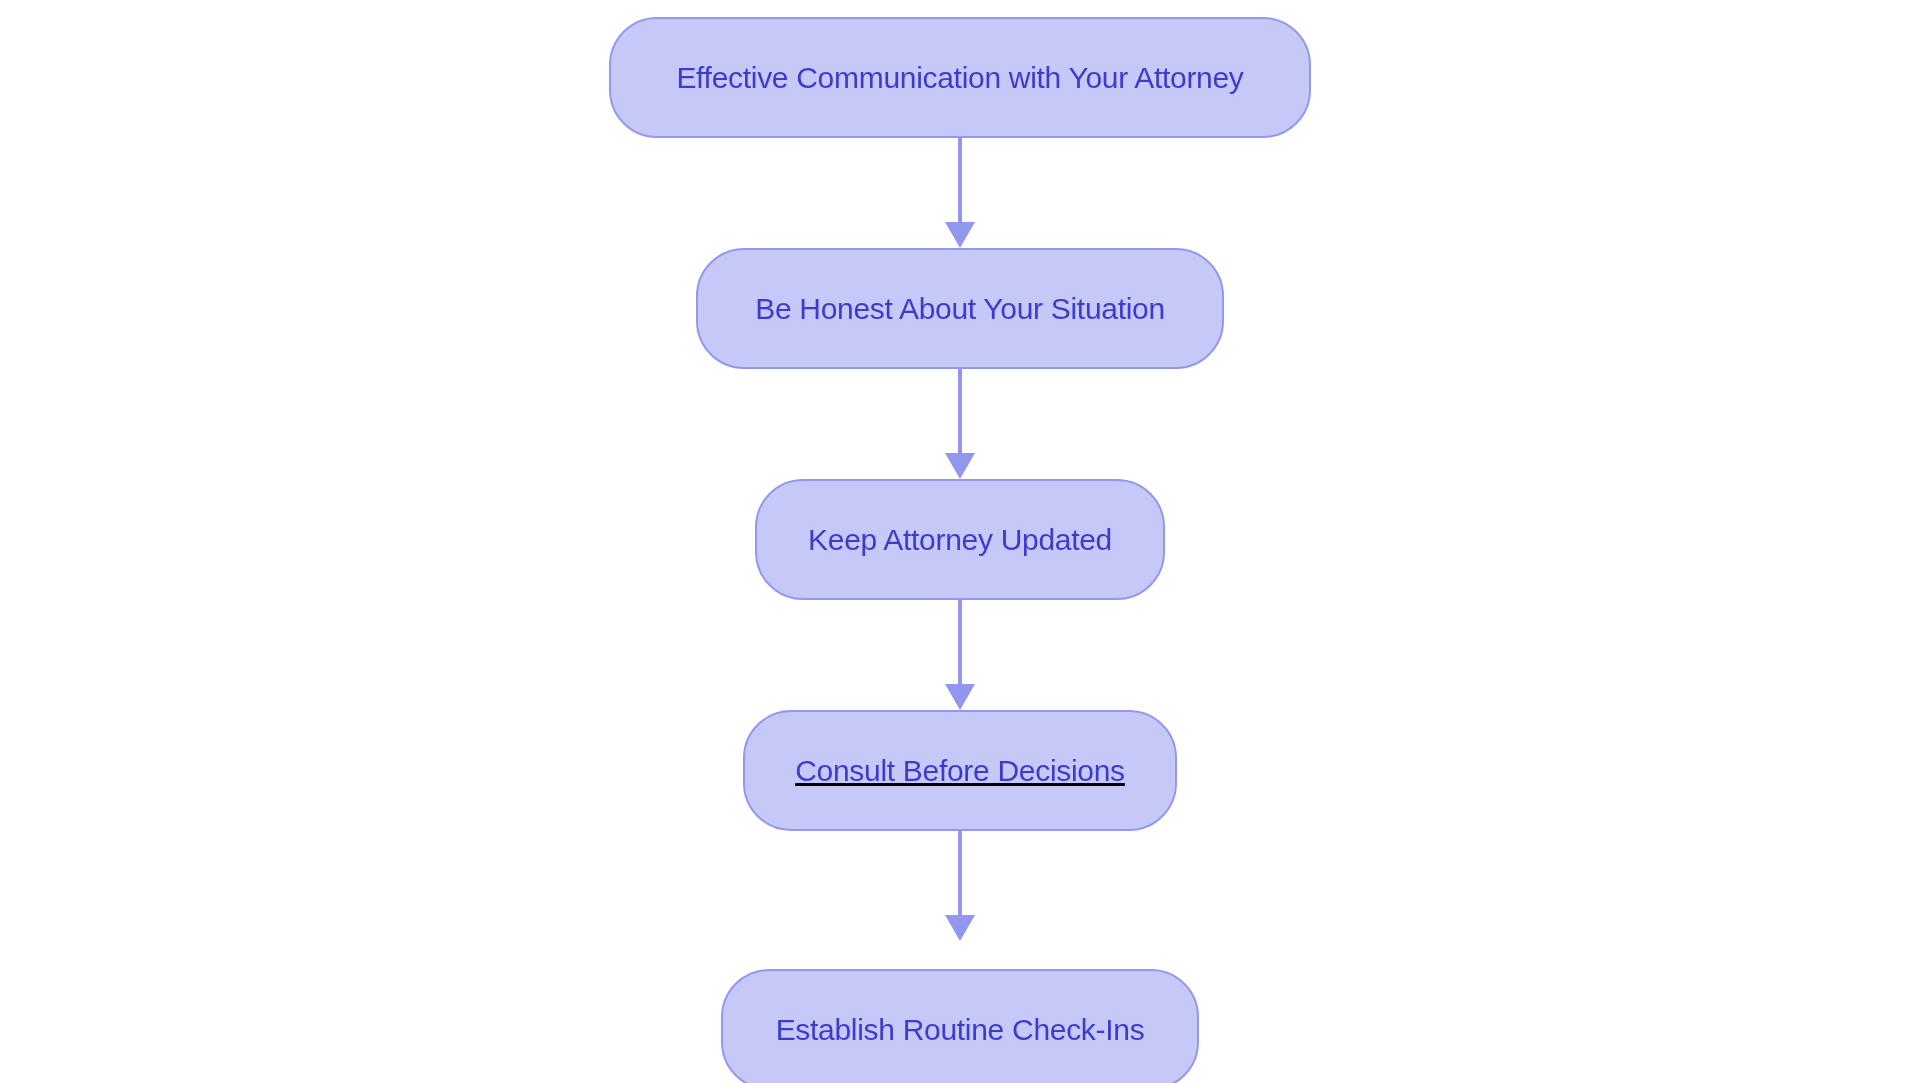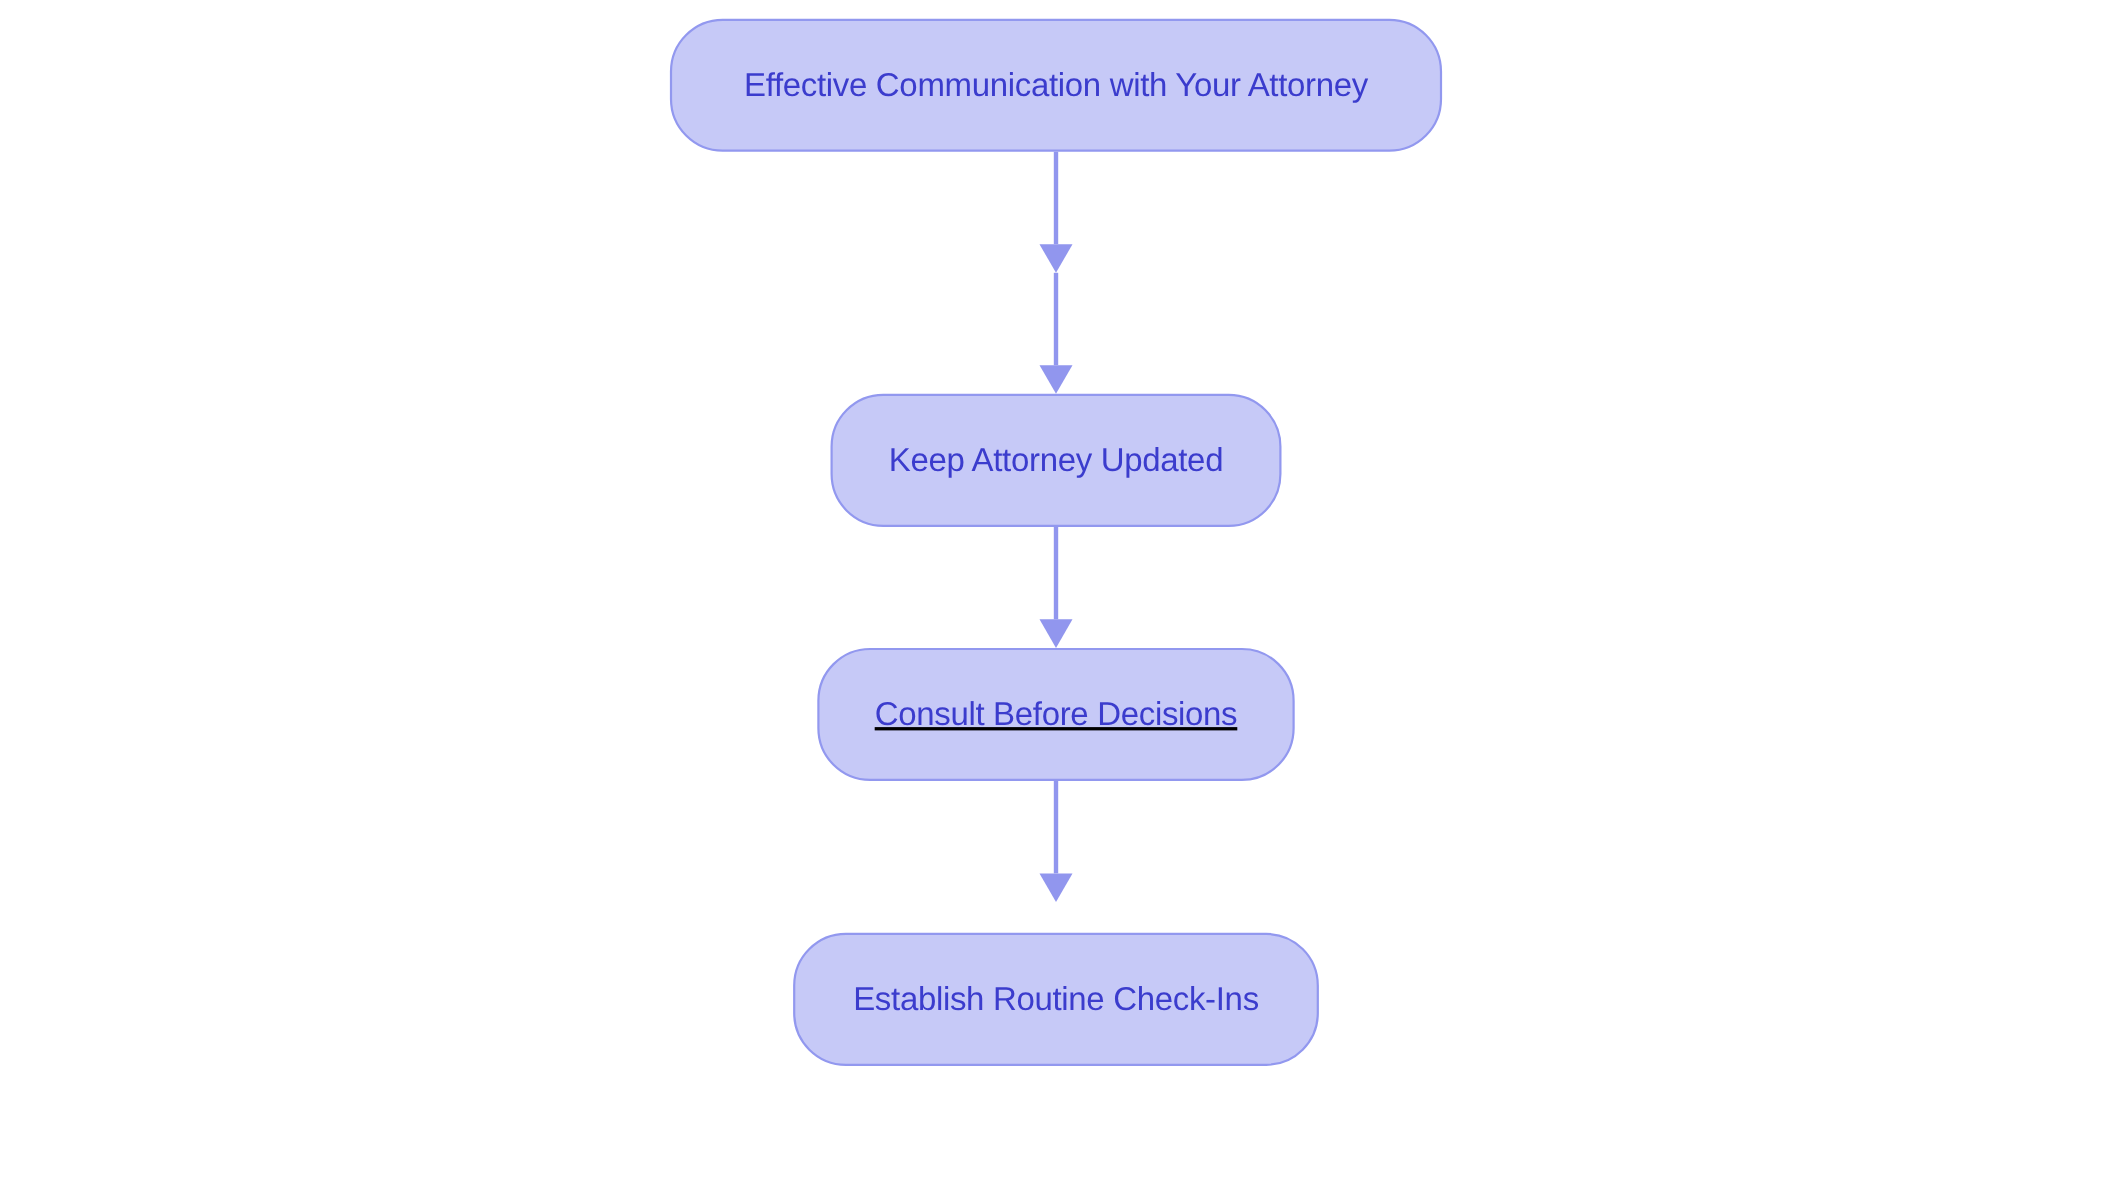--- a/index.html
+++ b/index.html
@@ -73,20 +73,23 @@
 
   <div class="node node-0">
     <span class="node-label">Effective Communication with Your Attorney</span>
   </div>
 
   <div class="arrow">
     <div class="arrow-line"></div>
     <div class="arrow-head"></div>
   </div>
 
+  <div class="node node-1">
+    <span class="node-label">Be Honest About Your Situation</span>
+  </div>
 
   <div class="arrow">
     <div class="arrow-line"></div>
     <div class="arrow-head"></div>
   </div>
 
   <div class="node node-2">
     <span class="node-label">Keep Attorney Updated</span>
   </div>
 

